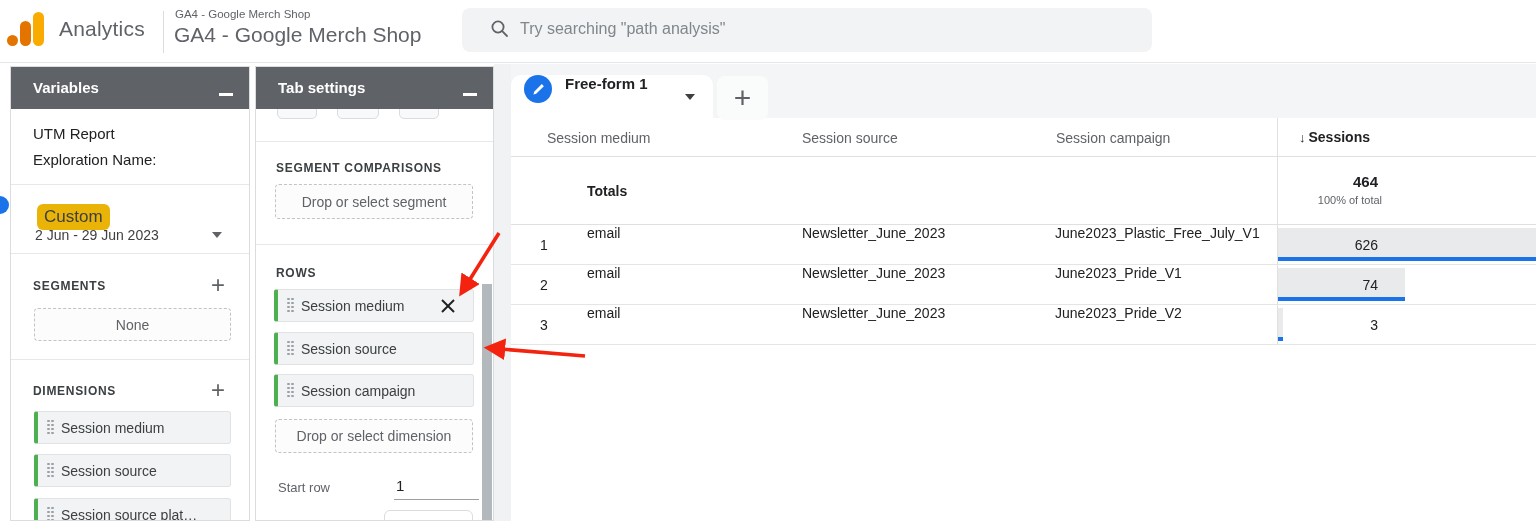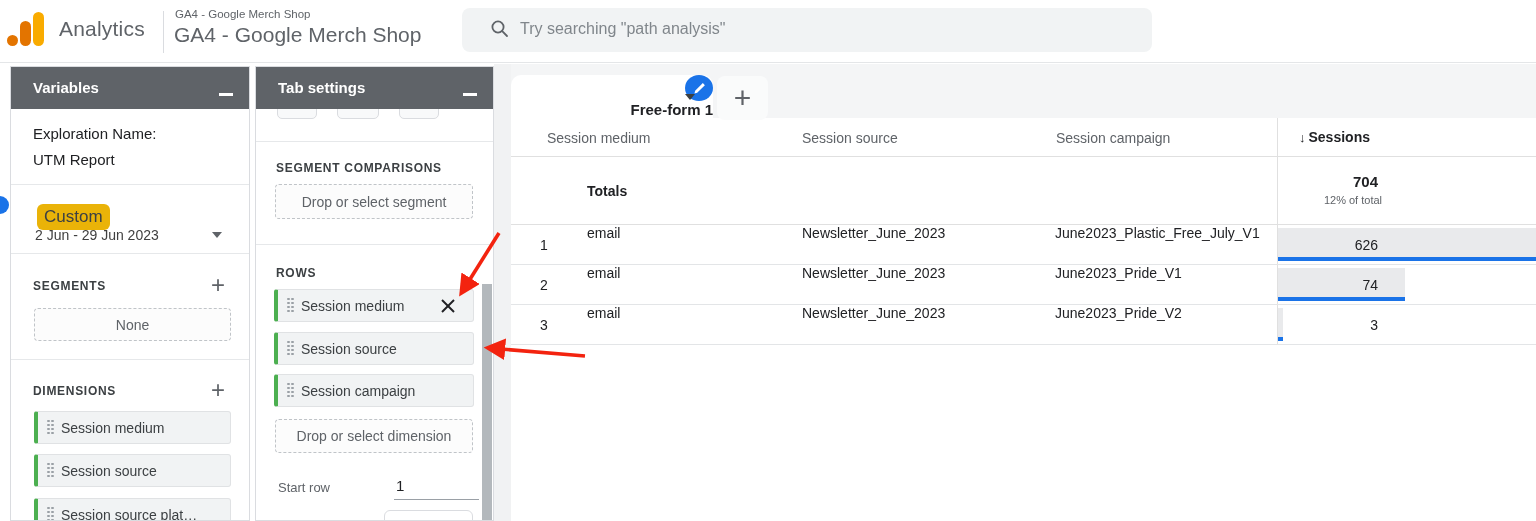--- a/index.html
+++ b/index.html
@@ -49,21 +49,21 @@
   .startrow-label { position:absolute; font-size:13px; color:#5f6368; }
   .startrow-value { position:absolute; font-size:15px; color:#202124; }
   .startrow-line { position:absolute; height:1px; background:#9aa0a6; }
   .peek-btn { position:absolute; border:1px solid #dadce0; border-radius:6px; background:#fff; }
 
   
   .gapstrip { left:494px; top:64px; width:17px; height:457px; background:#f1f2f3; }
   .main { left:511px; top:64px; width:1025px; height:457px; background:#fff; overflow:hidden; }
   .tabstrip { position:absolute; left:0; top:0; right:0; height:54px; background:#f4f5f6; }
   .tab-active { position:absolute; left:0; top:11px; width:202px; height:43px; background:#fff; border-radius:10px 10px 0 0;
-                display:flex; align-items:flex-end; cursor:pointer;flex-direction:column; }
+                display:flex; align-items:flex-start; cursor:pointer; }
   .pencil-circle { width:28px; height:28px; border-radius:50%; background:#1a73e8; margin-left:13px;
                    display:flex; align-items:center; justify-content:center; }
   .tab-label { font-size:15px; font-weight:bold; color:#202124; margin-left:13px; }
   .tab-caret { position:absolute; right:18px; top:19px; border-left:5px solid transparent; border-right:5px solid transparent; border-top:6px solid #3c4043; width:0; height:0; }
   .tab-add { position:absolute; left:206px; top:12px; width:51px; height:44px; background:#fafbfb; border-radius:8px;
              display:flex; align-items:center; justify-content:center; font-size:30px; font-weight:300; color:#5f6368; cursor:pointer; }
 
   .thead { position:absolute; left:0; top:54px; right:0; height:39px; border-bottom:1px solid #e0e0e0; }
   .th { position:absolute; top:12px; font-size:14px; color:#5f6368; }
   .th-metric { position:absolute; left:788px; top:11px; font-size:14px; font-weight:bold; color:#202124; }
@@ -111,22 +111,22 @@
 </div>
 
 <div class="abs edge-dot"></div>
 
 <div class="abs panel panel-variables">
   <div class="panel-head">
     <span class="panel-title">Variables</span>
     <span class="minimize-bar"></span>
   </div>
   <div class="abs" style="left:22px; top:54px; font-size:15px; color:#202124; line-height:26px;">
+    <div>UTM Report</div>
     <div>Exploration Name:</div>
-    <div>UTM Report</div>
   </div>
   <div class="divider" style="top:117px;"></div>
 
   <span class="badge" style="left:26px; top:137px;">Custom</span>
   <div class="abs" style="left:24px; top:160px; font-size:14px; color:#404040;">2 Jun - 29 Jun 2023</div>
   <span class="caret-down" style="left:201px; top:165px;"></span>
   <div class="divider" style="top:186px;"></div>
 
   <span class="sec-label" style="left:22px; top:212px;">SEGMENTS</span>
   <span class="plus-glyph" style="left:200px; top:208px;">+</span>
@@ -273,22 +273,22 @@
   <div class="thead">
     <span class="th" style="left:36px;">Session medium</span>
     <span class="th" style="left:291px;">Session source</span>
     <span class="th" style="left:545px;">Session campaign</span>
     <span class="th-metric"><span class="metric-arrow">↓</span><span>Sessions</span></span>
   </div>
   <div class="vline"></div>
 
   <div class="totals-row">
     <span class="totals-label">Totals</span>
-    <span class="totals-value">704</span>
-    <span class="totals-pct">12% of total</span>
+    <span class="totals-value">464</span>
+    <span class="totals-pct">100% of total</span>
   </div>
 
   <div class="trows" id="trows">
       <div class="trow">
         <span class="td-num">1</span>
         <span class="td td-medium">email</span>
         <span class="td td-source">Newsletter_June_2023</span>
         <span class="td td-campaign">June2023_Plastic_Free_July_V1</span>
         <div class="sess-cell">
           <div class="sess-bar" style="width: 1074px;"></div>

